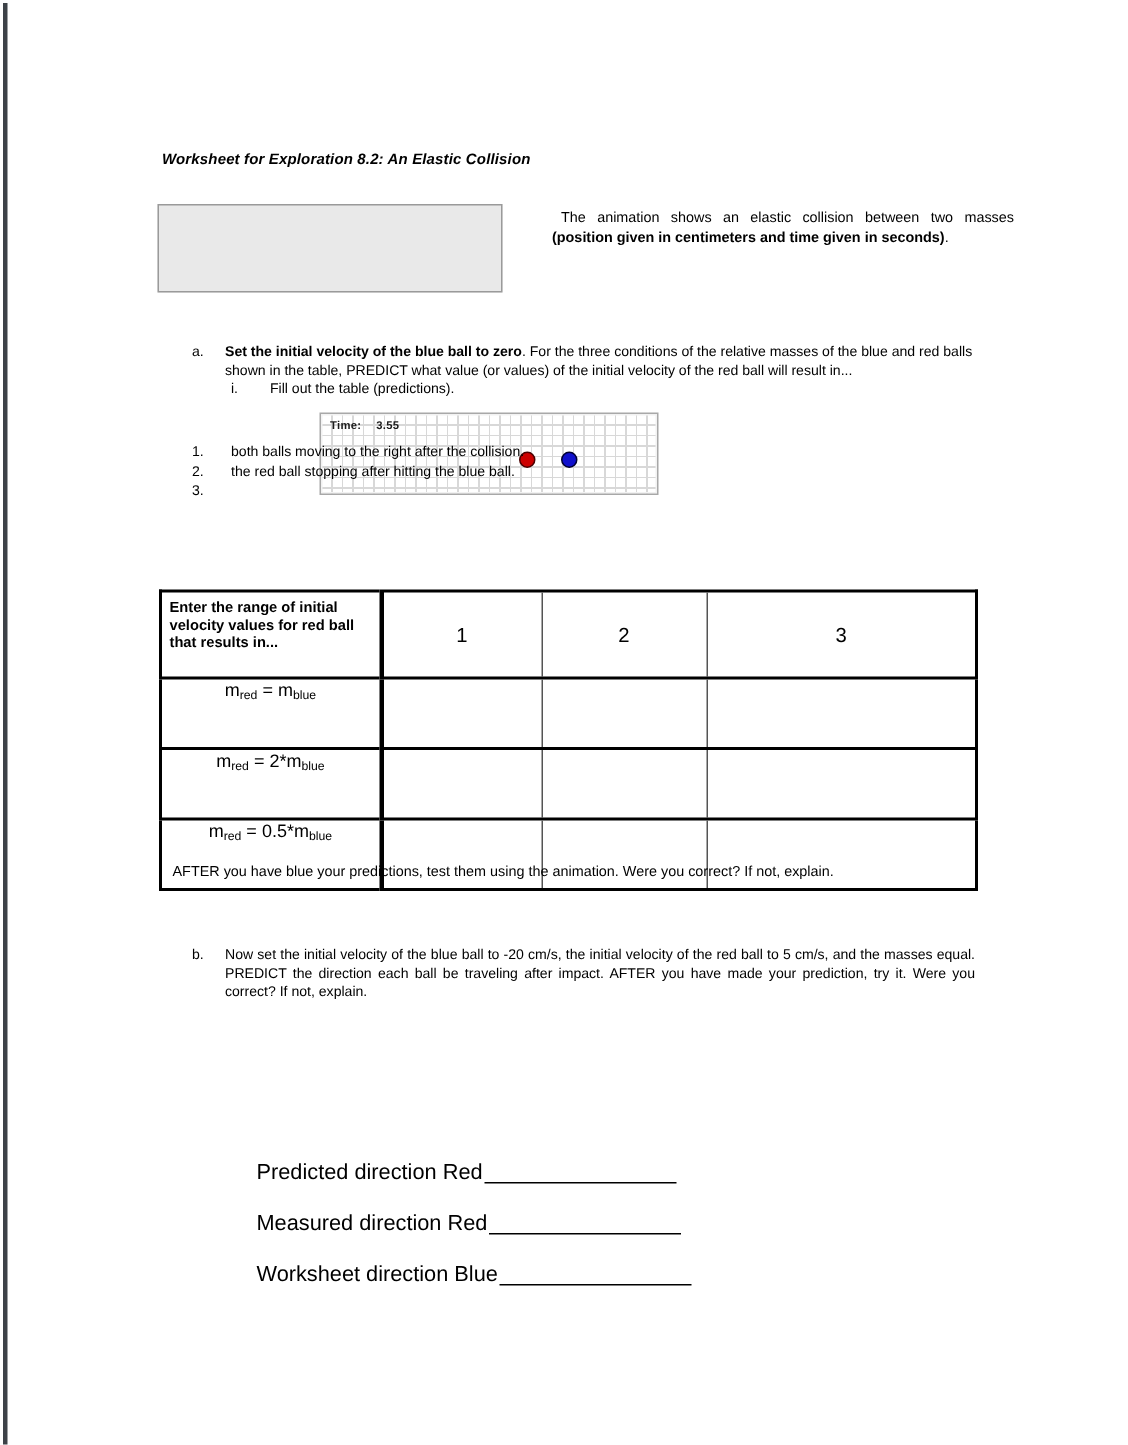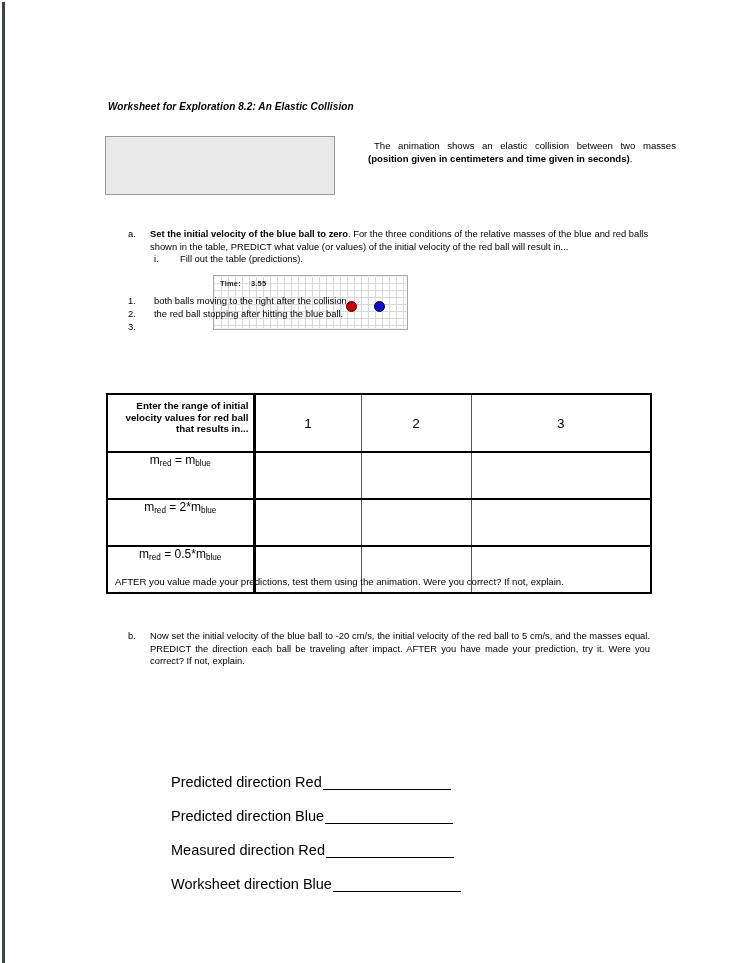--- a/index.html
+++ b/index.html
@@ -53,21 +53,21 @@
     font-style: italic;
     letter-spacing: 0.1px;
     white-space: nowrap;
   }
 
   
   #applet {
     position: absolute;
     left: 107px;
     top: 138px;
-    width: 195px;
+    width: 226px;
     height: 55px;
     background:
       repeating-linear-gradient(to right, #d8d8d8 0px, #d8d8d8 1px, transparent 1px, transparent 7px),
       repeating-linear-gradient(to bottom, #d8d8d8 0px, #d8d8d8 1px, transparent 1px, transparent 7px),
       #ffffff;
     border: 1px solid #a8a8a8;
     box-shadow: inset 0 0 0 1px #f2f2f2;
     box-sizing: border-box;
     text-align: right;
   }
@@ -182,21 +182,21 @@
     padding: 0;
   }
   #pred-table .hdr-label {
     border-right: 3px solid #000;
     border-top: 2px solid #000;
     border-left: 2px solid #000;
     padding: 5px 4px 5px 5px;
     font-size: 9.8px;
     font-weight: bold;
     line-height: 11.6px;
-    text-align: right;
+    text-align: left;
   }
   #pred-table .hdr-num {
     border-top: 2px solid #000;
     text-align: center;
     vertical-align: middle;
     font-size: 13.5px;
     height: 56px;
   }
   #pred-table .hdr-num.last { border-right: 2px solid #000; }
   #pred-table .row-label {
@@ -335,27 +335,26 @@
       </tr>
       <tr class="last-row">
         <td class="row-label"><span>m</span><sub>red</sub><span> = </span><span>0.5*</span><span>m</span><sub>blue</sub></td>
         <td class="cell"></td>
         <td class="cell"></td>
         <td class="cell last"></td>
       </tr>
     </tbody>
   </table>
 
-  <div id="after-note">AFTER you value made your predictions, test them using the animation.  Were you correct?  If not, explain.</div>
+  <div id="after-note">AFTER you have blue your predictions, test them using the animation.  Were you correct?  If not, explain.</div>
 
   <div id="item-b">
     <span class="marker">b.</span>
     <div class="body">Now set the initial velocity of the blue ball to -20 cm/s, the initial velocity of the red ball to 5 cm/s, and the masses equal.  PREDICT the direction each ball be traveling after impact.  AFTER you have made your prediction, try it.  Were you correct?  If not, explain.</div>
   </div>
 
   <div id="blanks">
     <div class="blank-row"><span>Predicted direction Red</span><span class="rule"></span></div>
-    <div class="blank-row"><span>Predicted direction Blue</span><span class="rule"></span></div>
     <div class="blank-row"><span>Measured direction Red</span><span class="rule"></span></div>
     <div class="blank-row"><span>Worksheet direction Blue</span><span class="rule"></span></div>
   </div>
 
 </div>
 
 </body></html>

